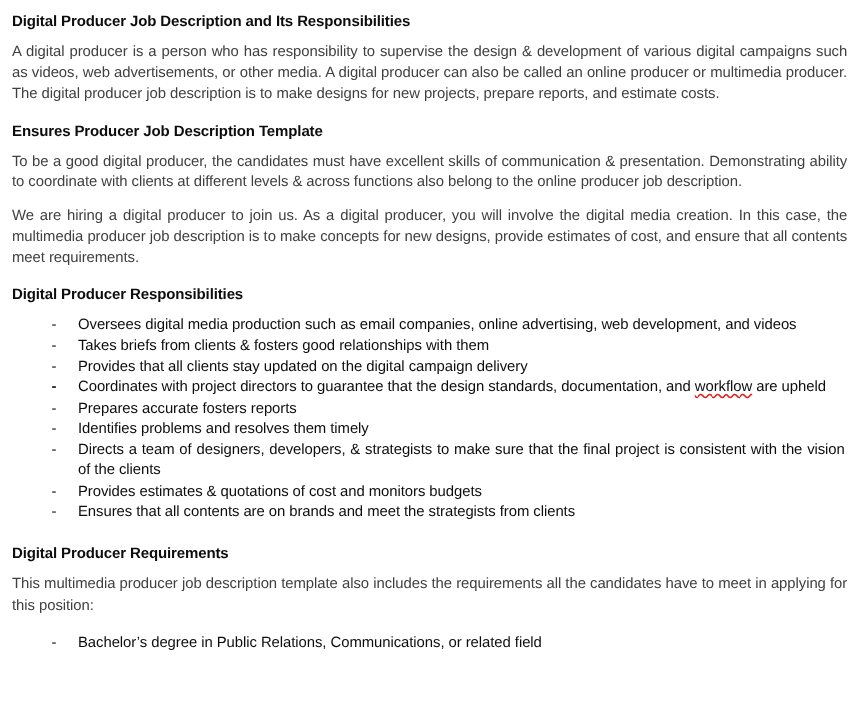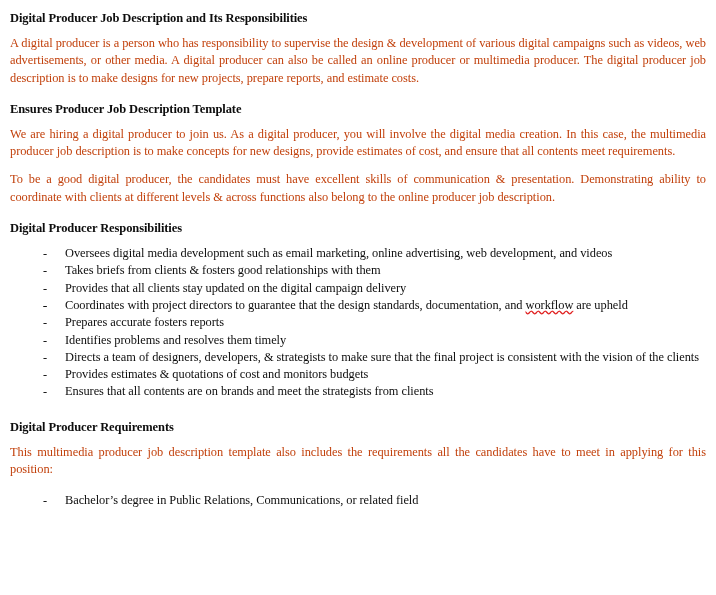--- a/index.html
+++ b/index.html
@@ -14,38 +14,37 @@
     font-family: "Liberation Sans", sans-serif;
     color: #0d0d0d;
     -webkit-font-smoothing: antialiased;
   }
   .page {
     box-sizing: border-box;
     width: 716px;
     height: 595px;
     padding: 10px 10px 0 10px;
     background: #ffffff;
-    font-family: Liberation Serif, serif;
   }
   h2.heading {
     font-size: 12.5px;
     font-weight: bold;
     line-height: 16px;
     margin: 0 0 9px 0;
     letter-spacing: -0.1px;
     color: #0d0d0d;
   }
   p.para {
     font-size: 12.4px;
     line-height: 17.3px;
     margin: 0 0 11px 0;
     text-align: justify;
     text-justify: inter-word;
     letter-spacing: -0.05px;
-    color: #c2410c;
+    color: #404040;
   }
   .spacer-sm { height: 3px; }
   .spacer-md { height: 7px; }
   ul.bullets {
     list-style: none;
     margin: 0 0 11px 0;
     padding: 0;
   }
   ul.bullets li {
     position: relative;
@@ -77,29 +76,29 @@
 <body>
 
 <div class="page">
 
   <h2 class="heading">Digital Producer Job Description and Its Responsibilities</h2>
   <p class="para">A digital producer is a person who has responsibility to supervise the design &amp; development of various digital campaigns such as videos, web advertisements, or other media. A digital producer can also be called an online producer or multimedia producer. The digital producer job description is to make designs for new projects, prepare reports, and estimate costs.</p>
 
   <div class="spacer-sm"></div>
 
   <h2 class="heading">Ensures Producer Job Description Template</h2>
+  <p class="para">To be a good digital producer, the candidates must have excellent skills of communication &amp; presentation. Demonstrating ability to coordinate with clients at different levels &amp; across functions also belong to the online producer job description.</p>
   <p class="para">We are hiring a digital producer to join us. As a digital producer, you will involve the digital media creation. In this case, the multimedia producer job description is to make concepts for new designs, provide estimates of cost, and ensure that all contents meet requirements.</p>
-  <p class="para">To be a good digital producer, the candidates must have excellent skills of communication &amp; presentation. Demonstrating ability to coordinate with clients at different levels &amp; across functions also belong to the online producer job description.</p>
 
   <div class="spacer-sm"></div>
 
   <h2 class="heading">Digital Producer Responsibilities</h2>
 
   <ul class="bullets">
-    <li><span class="dash">-</span><span>Oversees digital media development such as email marketing, online advertising, web development, and videos</span></li>
+    <li><span class="dash">-</span><span>Oversees digital media production such as email companies, online advertising, web development, and videos</span></li>
     <li><span class="dash">-</span><span>Takes briefs from clients &amp; fosters good relationships with them</span></li>
     <li><span class="dash">-</span><span>Provides that all clients stay updated on the digital campaign delivery</span></li>
     <li><span class="dash">-</span></li>
     <li><span class="dash">-</span><span id="bullet-workflow">Coordinates with project directors to guarantee that the design standards, documentation, and <span class="misspelled">workflow</span> are upheld</span></li>
     <li><span class="dash">-</span><span>Prepares accurate fosters reports</span></li>
     <li><span class="dash">-</span><span>Identifies problems and resolves them timely</span></li>
     <li class="wide"><span class="dash">-</span><span>Directs a team of designers, developers, &amp; strategists to make sure that the final project is consistent with the vision of the clients</span></li>
     <li><span class="dash">-</span><span>Provides estimates &amp; quotations of cost and monitors budgets</span></li>
     <li><span class="dash">-</span><span>Ensures that all contents are on brands and meet the strategists from clients</span></li>
   </ul>

